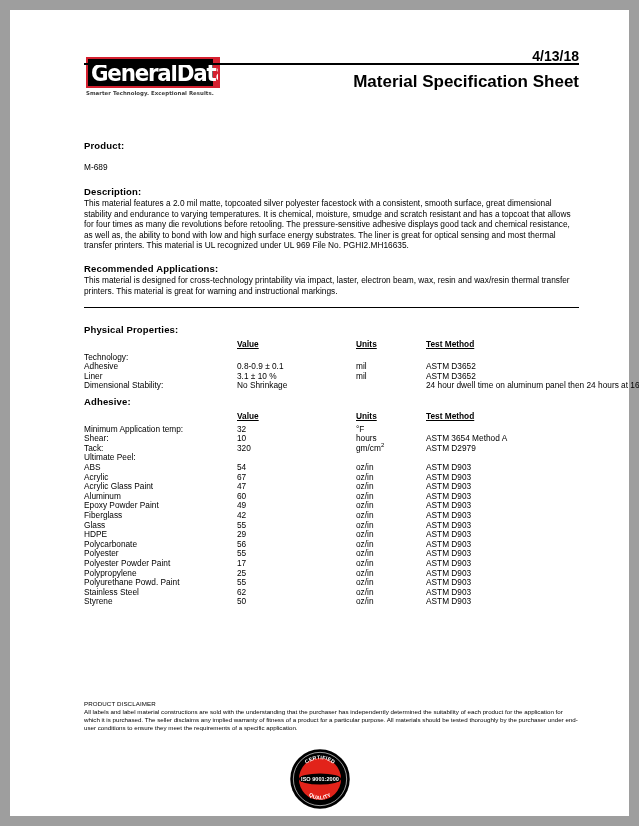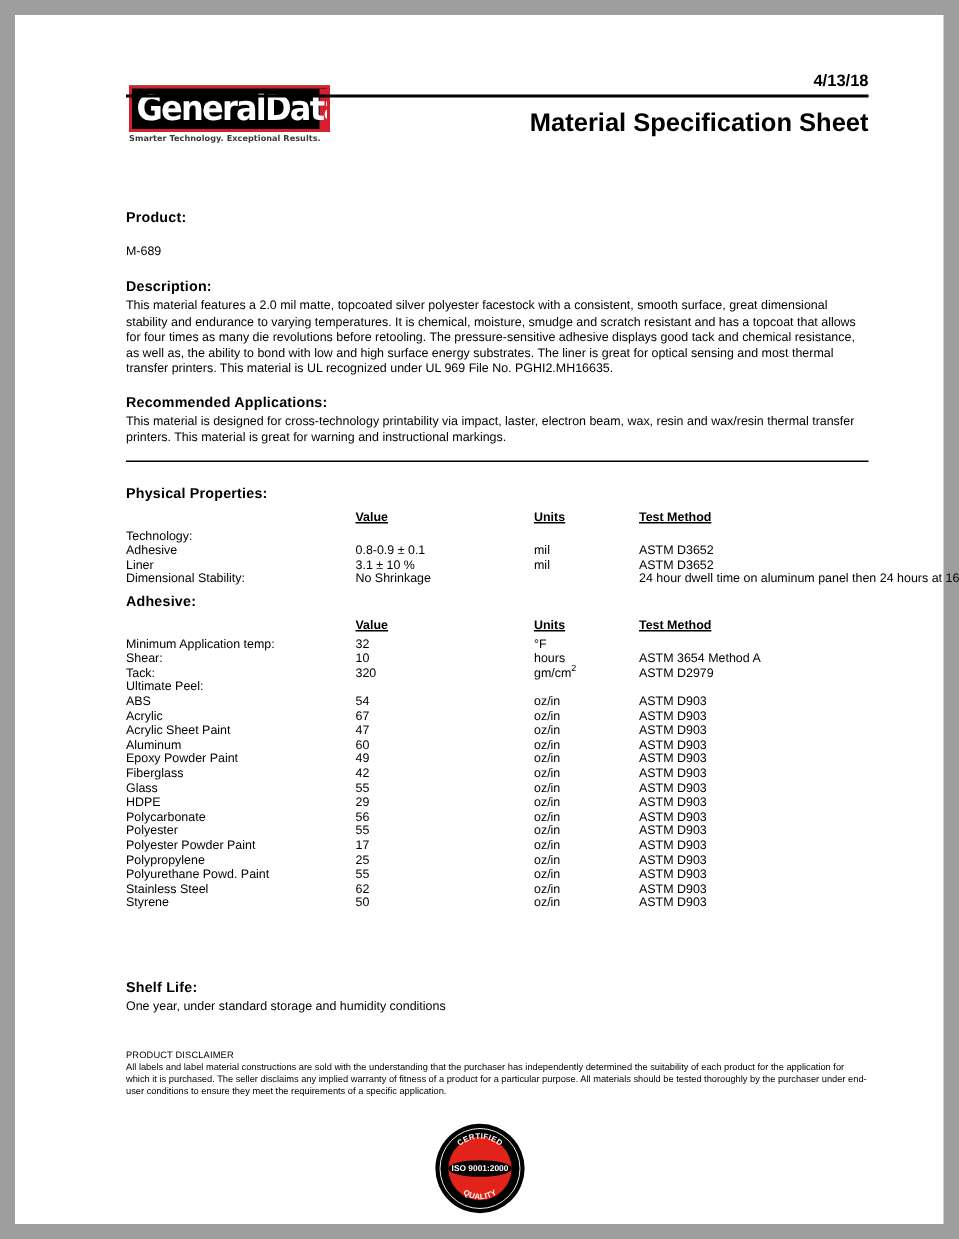--- a/index.html
+++ b/index.html
@@ -80,21 +80,21 @@
     font-family: "DejaVu Sans", sans-serif;
     font-weight: bold;
     font-size: 5.4px;
     letter-spacing: 0.05px;
     white-space: nowrap;
   }
   .doc-date {
     position: absolute;
     right: 0;
     top: 38px;
-    font-size: 11px;
+    font-size: 14px;
     font-weight: bold;
     color: #000;
   }
   .rule-top {
     position: absolute;
     left: 10px;
     right: 0;
     top: 53px;
     border-top: 2.5px solid #000000;
   }
@@ -319,21 +319,21 @@
               <td>oz/in</td>
               <td>ASTM D903</td>
             </tr>
             <tr>
               <td class="indent1">Acrylic</td>
               <td>67</td>
               <td>oz/in</td>
               <td>ASTM D903</td>
             </tr>
             <tr>
-              <td class="indent1">Acrylic Sheet Paint</td>
+              <td class="indent1">Acrylic Glass Paint</td>
               <td>47</td>
               <td>oz/in</td>
               <td>ASTM D903</td>
             </tr>
             <tr>
               <td class="indent1">Aluminum</td>
               <td>60</td>
               <td>oz/in</td>
               <td>ASTM D903</td>
             </tr>
@@ -400,24 +400,20 @@
             <tr>
               <td class="indent1">Styrene</td>
               <td>50</td>
               <td>oz/in</td>
               <td>ASTM D903</td>
             </tr>
           </tbody>
       </table>
     </div>
 
-    <div class="block" style="top:643px;">
-      <div class="sect-head">Shelf Life:</div>
-      <div class="body-text" style="margin-top:1px;">One year, under standard storage and humidity conditions</div>
-    </div>
 
     <div class="block" style="top:690px;">
       <div class="disclaimer-head">PRODUCT DISCLAIMER</div>
       <div class="disclaimer-body">All labels and label material constructions are sold with the understanding that the purchaser has independently determined the suitability of each product for the application for which it is purchased. The seller disclaims any implied warranty of fitness of a product for a particular purpose. All materials should be tested thoroughly by the purchaser under end-user conditions to ensure they meet the requirements of a specific application.</div>
     </div>
   </div>
 
   <div class="seal-wrap">
     <div class="seal">
       <svg viewBox="0 0 100 100" width="62" height="62">

